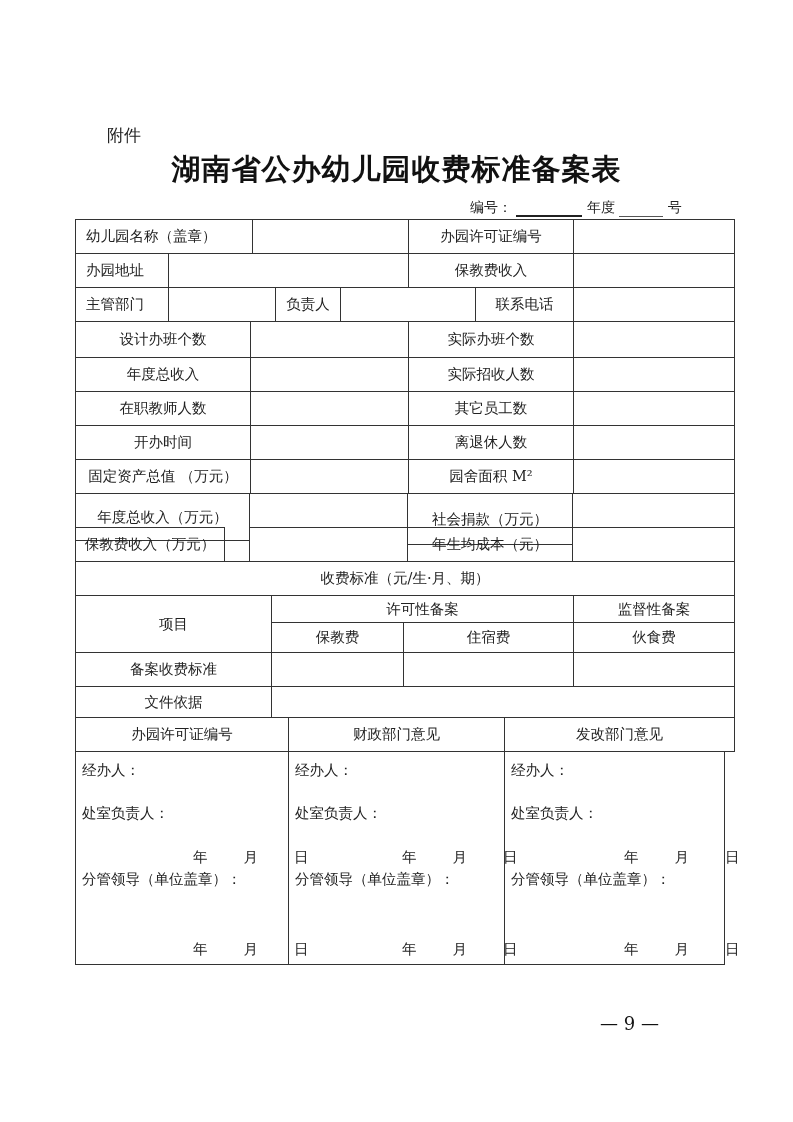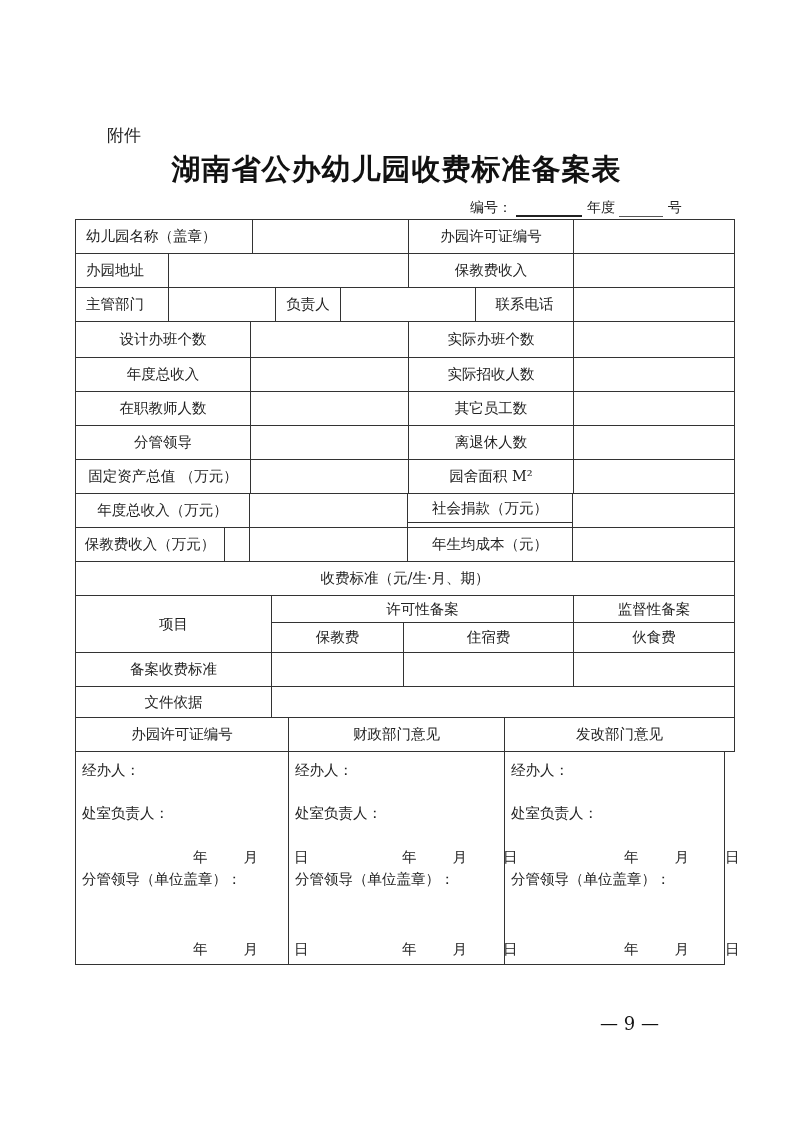--- a/index.html
+++ b/index.html
@@ -60,33 +60,33 @@
 <div class="cell c" style="left:75px;top:357px;width:176px;height:35px">年度总收入</div>
 <div class="cell" style="left:250px;top:357px;width:159px;height:35px"></div>
 <div class="cell c" style="left:408px;top:357px;width:166px;height:35px">实际招收人数</div>
 <div class="cell" style="left:573px;top:357px;width:162px;height:35px"></div>
 
 <div class="cell c" style="left:75px;top:391px;width:176px;height:35px">在职教师人数</div>
 <div class="cell" style="left:250px;top:391px;width:159px;height:35px"></div>
 <div class="cell c" style="left:408px;top:391px;width:166px;height:35px">其它员工数</div>
 <div class="cell" style="left:573px;top:391px;width:162px;height:35px"></div>
 
-<div class="cell c" style="left:75px;top:425px;width:176px;height:35px">分管领导</div>
+<div class="cell c" style="left:75px;top:425px;width:176px;height:35px">开办时间</div>
 <div class="cell" style="left:250px;top:425px;width:159px;height:35px"></div>
 <div class="cell c" style="left:408px;top:425px;width:166px;height:35px">离退休人数</div>
 <div class="cell" style="left:573px;top:425px;width:162px;height:35px"></div>
 
 <div class="cell c" style="left:75px;top:459px;width:176px;height:35px">固定资产总值 （万元）</div>
 <div class="cell" style="left:250px;top:459px;width:159px;height:35px"></div>
 <div class="cell c" style="left:408px;top:459px;width:166px;height:35px">园舍面积 M²</div>
 <div class="cell" style="left:573px;top:459px;width:162px;height:35px"></div>
 
-<div class="cell c" style="left:75px;top:493px;width:175px;height:35px">年度总收入（万元）</div>
+<div class="cell c" style="left:75px;top:493px;width:175px;height:48px">年度总收入（万元）</div>
 <div class="cell" style="left:249px;top:493px;width:159px;height:35px"></div>
-<div class="cell c" style="left:407px;top:493px;width:166px;height:30px">社会捐款（万元）</div>
+<div class="cell c" style="left:407px;top:493px;width:166px;height:52px">社会捐款（万元）</div>
 <div class="cell" style="left:572px;top:493px;width:163px;height:35px"></div>
 
 <div class="cell c" style="left:75px;top:527px;width:150px;height:35px">保教费收入（万元）</div>
 <div class="cell" style="left:249px;top:527px;width:159px;height:35px"></div>
 <div class="cell c" style="left:407px;top:527px;width:166px;height:35px">年生均成本（元）</div>
 <div class="cell" style="left:572px;top:527px;width:163px;height:35px"></div>
 
 <div class="cell c" style="left:75px;top:561px;width:660px;height:35px">收费标准（元/生·月、期）</div>
 
 <div class="cell c" style="left:75px;top:595px;width:197px;height:58px">项目</div>

